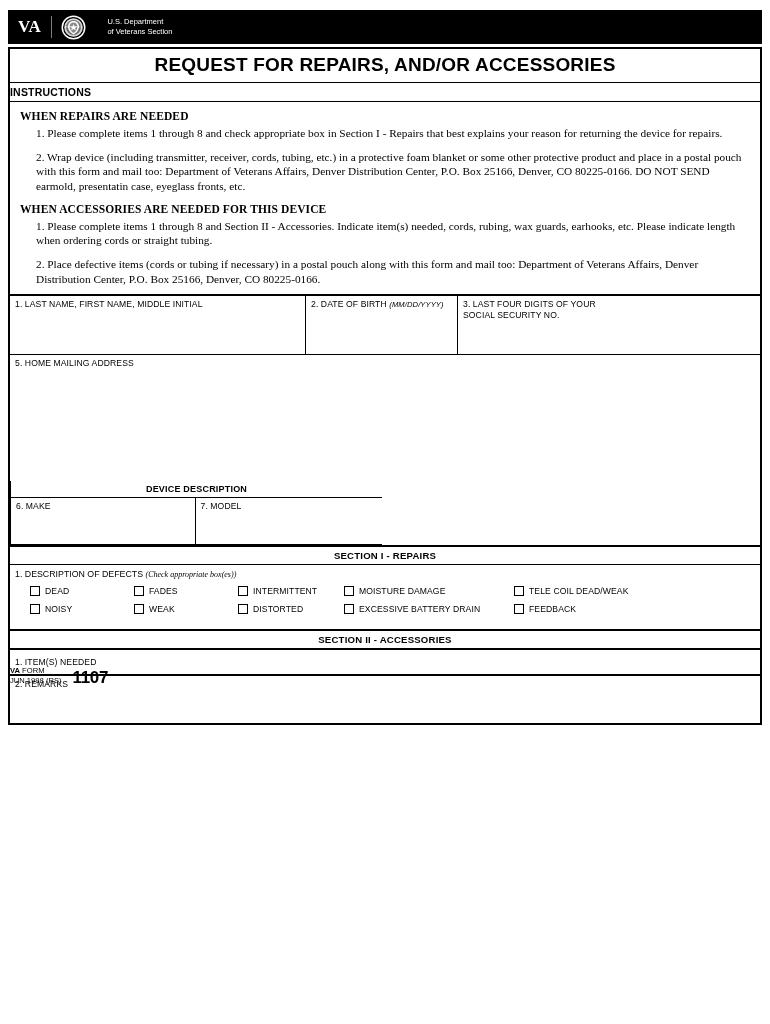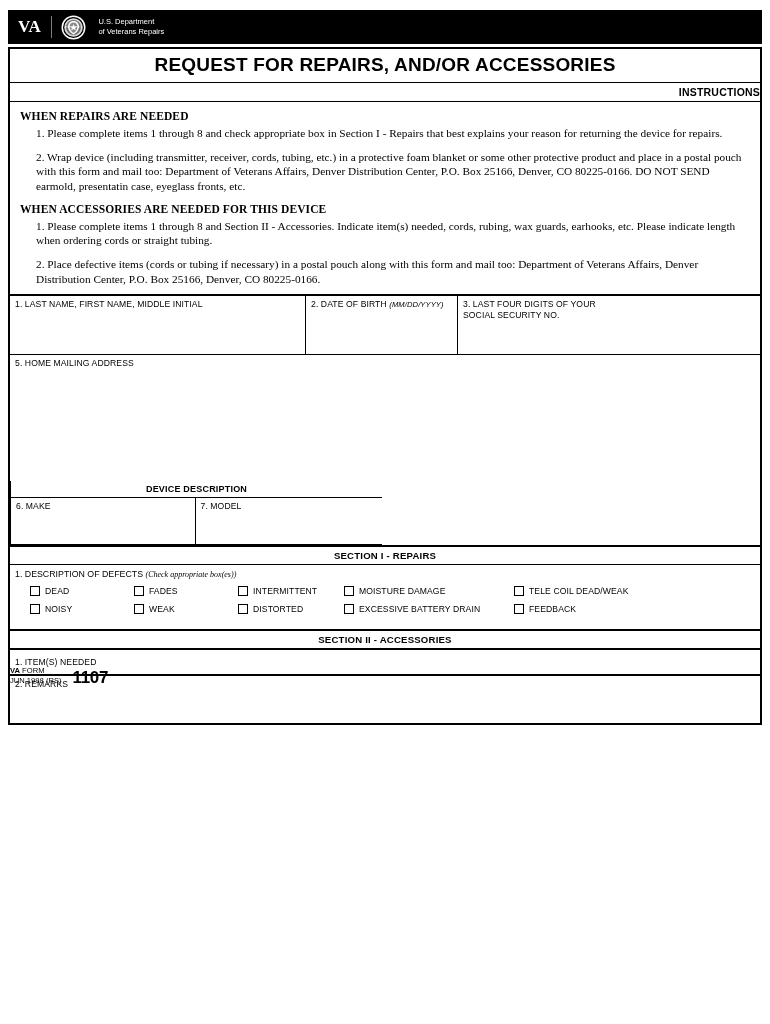--- a/index.html
+++ b/index.html
@@ -45,21 +45,21 @@
   }
   #va-banner .va-seal {
     width: 25px;
     height: 25px;
     flex: 0 0 auto;
   }
   #va-banner .va-dept {
     color: #ffffff;
     font-size: 7.5px;
     line-height: 1.35;
-    margin-left: 12px;
+    margin-left: 21px;
     font-family: "Liberation Sans", sans-serif;
   }
 
   
   #form-body {
     position: absolute;
     left: 8px;
     top: 47px;
     width: 754px;
     border: 2px solid #000000;
@@ -78,21 +78,21 @@
   #form-title {
     text-align: center;
     font-size: 19px;
     font-weight: bold;
     padding: 5px 0 6px 0;
     letter-spacing: 0.2px;
   }
 
   
   #instructions-header {
-    text-align: right;
+    text-align: left;
     font-size: 10.5px;
     font-weight: bold;
     padding: 3px 0 3px 0;
     letter-spacing: 0.2px;
   }
 
   
   #instructions-body {
     padding: 5px 10px 6px 10px;
     font-family: "Liberation Serif", serif;
@@ -264,21 +264,21 @@
       <circle cx="25" cy="25" r="18.5" fill="#d9d9d9"></circle>
       <circle cx="25" cy="25" r="15" fill="#6e6e6e"></circle>
       <path d="M25 12 C18 12 14 17 14 23 C14 30 19 36 25 39 C31 36 36 30 36 23 C36 17 32 12 25 12 Z" fill="#ffffff"></path>
       <path d="M25 15 C20 15 17 19 17 23.5 C17 29 21 33.5 25 36 C29 33.5 33 29 33 23.5 C33 19 30 15 25 15 Z" fill="#8a8a8a"></path>
       <path d="M25 18 L27 23 L32 23 L28 26 L30 31 L25 28 L20 31 L22 26 L18 23 L23 23 Z" fill="#ffffff"></path>
       <rect x="9" y="23" width="32" height="1.6" fill="#ffffff" opacity="0.75"></rect>
     </svg>
   </span>
   <span class="va-dept">
     <span>U.S. Department</span><br>
-    <span>of Veterans Repairs</span>
+    <span>of Veterans Section</span>
   </span>
 </div>
 
 <div id="form-body">
 
   <div id="form-title" class="rule">REQUEST FOR REPAIRS, AND/OR ACCESSORIES</div>
 
   <div id="instructions-header" class="rule">INSTRUCTIONS</div>
 
   <div id="instructions-body" class="rule-thick">

